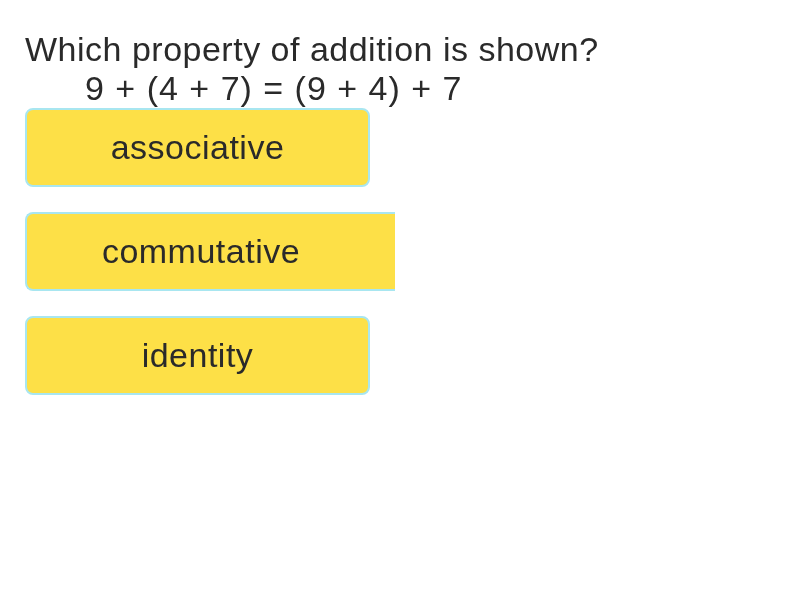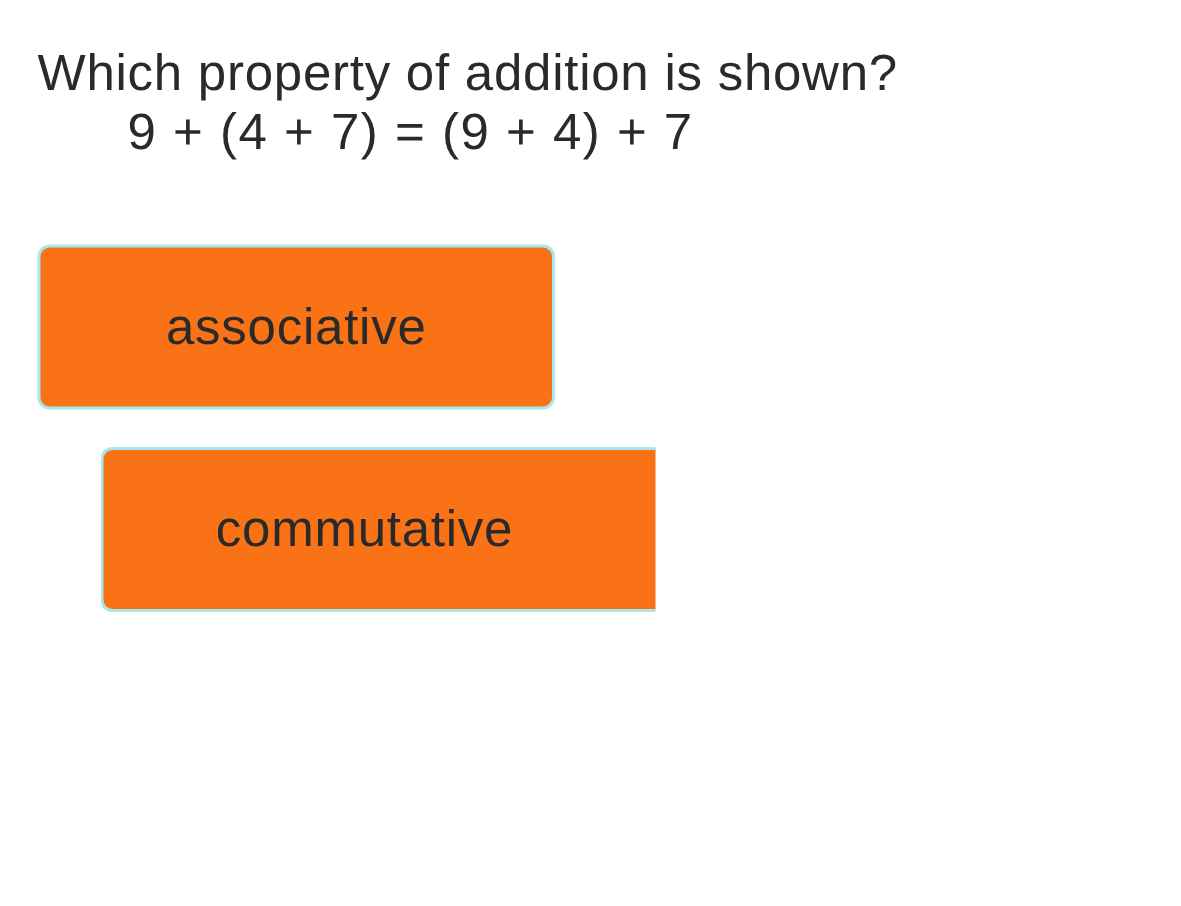--- a/index.html
+++ b/index.html
@@ -19,60 +19,61 @@
       font-size: 34px;
       font-weight: 400;
       color: #2a2a2a;
       letter-spacing: 0.5px;
     }
     .equation {
       font-size: 34px;
       font-weight: 400;
       color: #2a2a2a;
       margin-left: 60px;
-      margin-bottom: 55px;
       letter-spacing: 1px;
     }
     .options {
       display: flex;
       flex-wrap: wrap;
       gap: 25px 28px;
     }
     .option-button {
       width: 345px;
-      height: 110px;
-      background: #f97316;
+      height: 79px;
+      background: #fde047;
       border: 2px solid #a8e6f0;
       border-radius: 8px;
       font-family: Verdana, Geneva, sans-serif;
       font-size: 34px;
       font-weight: 400;
       color: #2a2a2a;
       cursor: pointer;
       display: flex;
       align-items: center;
       justify-content: center;
       letter-spacing: 0.5px;
     }
     .option-button.right-cut {
       border-right: none;
       border-top-right-radius: 0;
       border-bottom-right-radius: 0;
       width: 370px;
       padding-right: 20px;
-      margin-left: 42px;
     }
   </style>
 </head>
 <body>
 
 <div class="question">Which property of addition is shown?</div>
 
 <div class="equation">9 + (4 + 7) = (9 + 4) + 7</div>
 
 <div class="options">
   <button class="option-button">
     <span>associative</span>
   </button>
   <button class="option-button right-cut">
     <span>commutative</span>
   </button>
+  <button class="option-button">
+    <span>identity</span>
+  </button>
 </div>
 
 </body></html>

